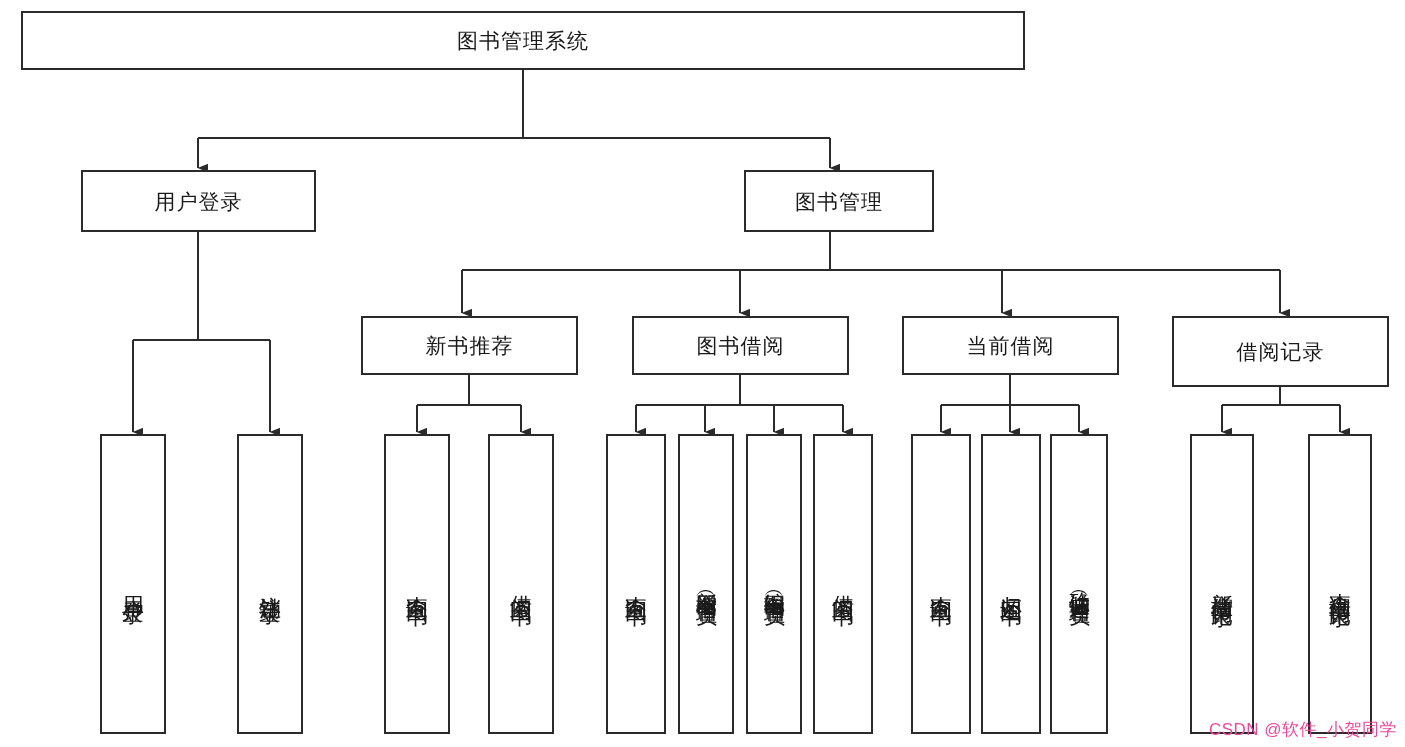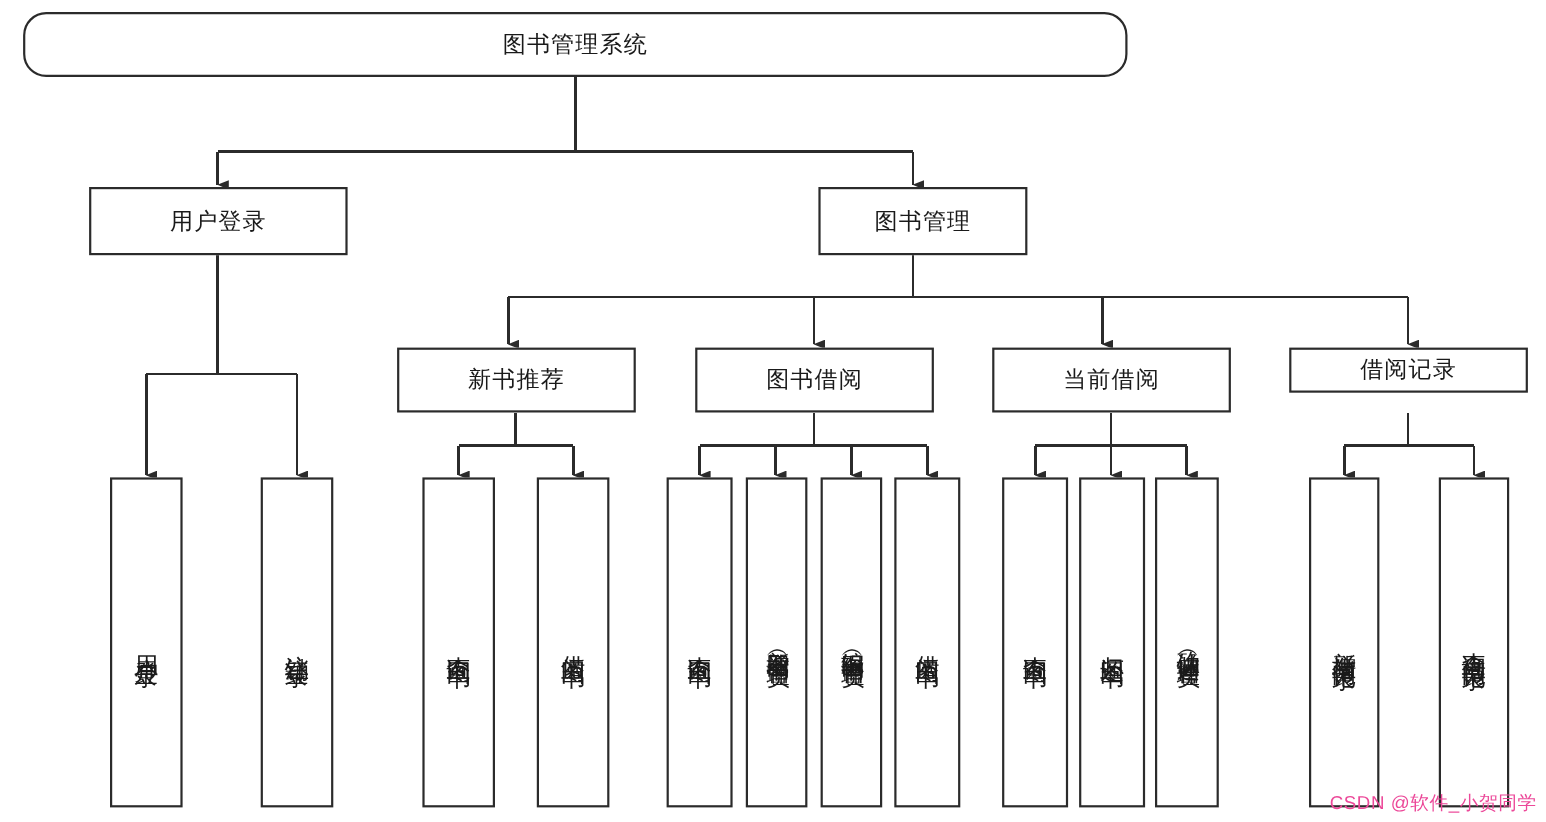--- a/index.html
+++ b/index.html
@@ -127,21 +127,21 @@
       <path d="M1010,405 L1010,432" marker-end="url(#arrowhead)"></path>
       <path d="M1079,405 L1079,432" marker-end="url(#arrowhead)"></path>
 
       <path d="M1280,375 L1280,405"></path>
       <path d="M1222,405 L1340,405"></path>
       <path d="M1222,405 L1222,432" marker-end="url(#arrowhead)"></path>
       <path d="M1340,405 L1340,432" marker-end="url(#arrowhead)"></path>
     </g>
   </svg>
 
-  <div class="node-box horiz" style="left:21px; top:11px; width:1004px; height:59px;border-radius:21px;">
+  <div class="node-box horiz" style="left:21px; top:11px; width:1004px; height:59px;">
     <span class="node-label-h">图书管理系统</span>
   </div>
 
   <div class="node-box horiz" style="left:81px; top:170px; width:235px; height:62px;">
     <span class="node-label-h">用户登录</span>
   </div>
 
   <div class="node-box horiz" style="left:712px; top:170px; width:190px; height:62px;margin-left:32px;">
     <span class="node-label-h">图书管理</span>
   </div>
@@ -151,21 +151,21 @@
   </div>
 
   <div class="node-box horiz" style="left:632px; top:316px; width:217px; height:59px;">
     <span class="node-label-h">图书借阅</span>
   </div>
 
   <div class="node-box horiz" style="left:902px; top:316px; width:217px; height:59px;text-align:center;">
     <span class="node-label-h">当前借阅</span>
   </div>
 
-  <div class="node-box horiz" style="left:1172px; top:316px; width:217px; height:41px;">
+  <div class="node-box horiz" style="left:1172px; top:316px; width:217px; height:71px;">
     <span class="node-label-h">借阅记录</span>
   </div>
 
   <div class="node-box vert" style="left:100px; top:434px; width:66px; height:300px;">
     <span class="node-label-v">用户登录</span>
   </div>
 
   <div class="node-box vert" style="left:237px; top:434px; width:66px; height:300px;">
     <span class="node-label-v">注销登录</span>
   </div>

